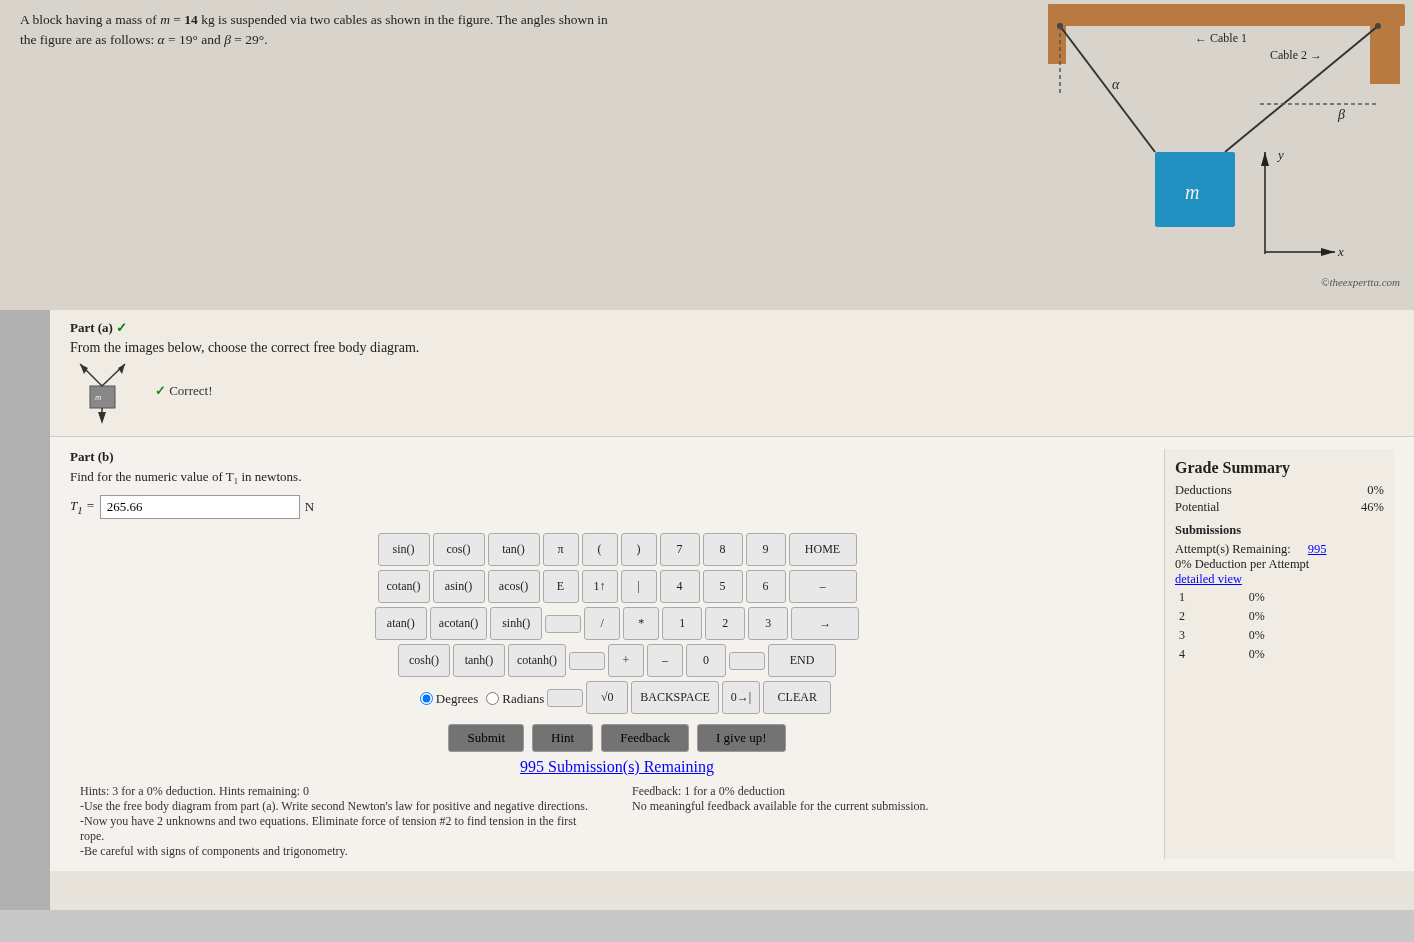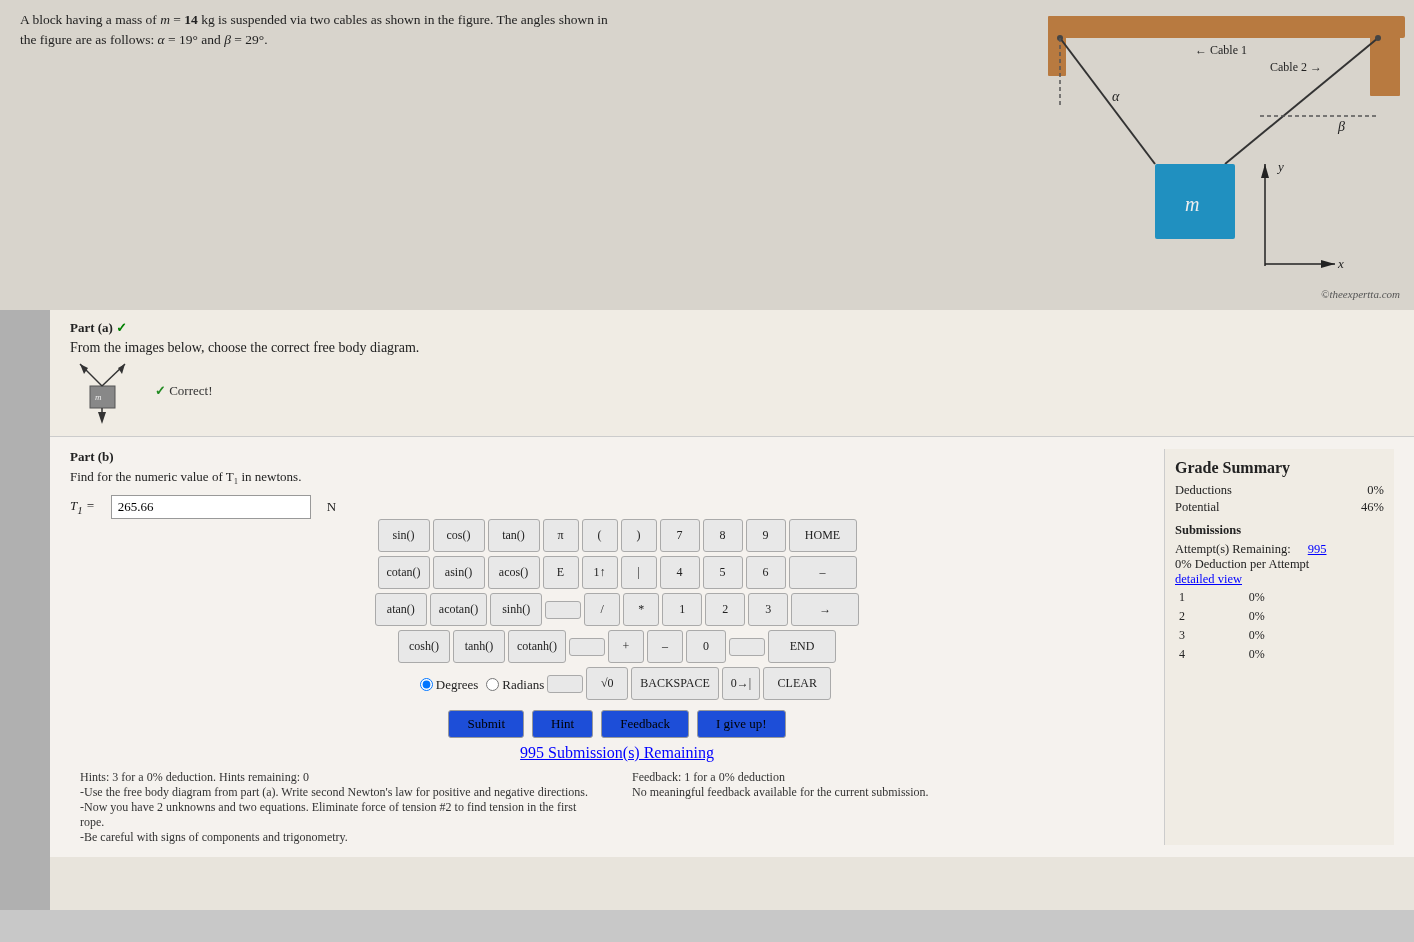--- a/index.html
+++ b/index.html
@@ -20,21 +20,21 @@
     }
     .problem-text {
       max-width: 820px;
       font-size: 13.5px;
       line-height: 1.5;
     }
     .problem-text em { font-style: italic; }
     .problem-text strong { font-weight: bold; }
     .diagram-container {
       position: absolute;
-      top: 12px;
+      top: 0;
       right: 0;
       width: 380px;
       height: 300px;
       display: flex;
       flex-direction: column;
       align-items: flex-end;
       padding: 4px;
     }
     .diagram-svg {
       width: 370px;
@@ -98,21 +98,22 @@
       font-weight: bold;
       margin-bottom: 4px;
     }
     .part-b-desc {
       font-size: 13px;
       margin-bottom: 10px;
     }
     .t1-row {
       display: flex;
       align-items: center;
-      gap: 16px;
+      gap: 5px;
+      margin-bottom: 14px;
     }
     .t1-label {
       font-size: 13px;
       font-style: italic;
     }
     .t1-input {
       border: 1px solid #999;
       background: #fff;
       padding: 3px 6px;
       font-size: 13px;
@@ -173,21 +174,21 @@
 
     
     .bottom-buttons {
       display: flex;
       gap: 8px;
       justify-content: center;
       margin-bottom: 6px;
       margin-top: 6px;
     }
     .action-btn {
-      background: #1d4ed8;
+      background: #737373;
       border: 1px solid #999;
       border-radius: 3px;
       padding: 5px 18px;
       font-size: 13px;
       cursor: pointer;
       font-family: Georgia, serif;
     }
 
     .submissions-remaining {
       font-size: 16px;

